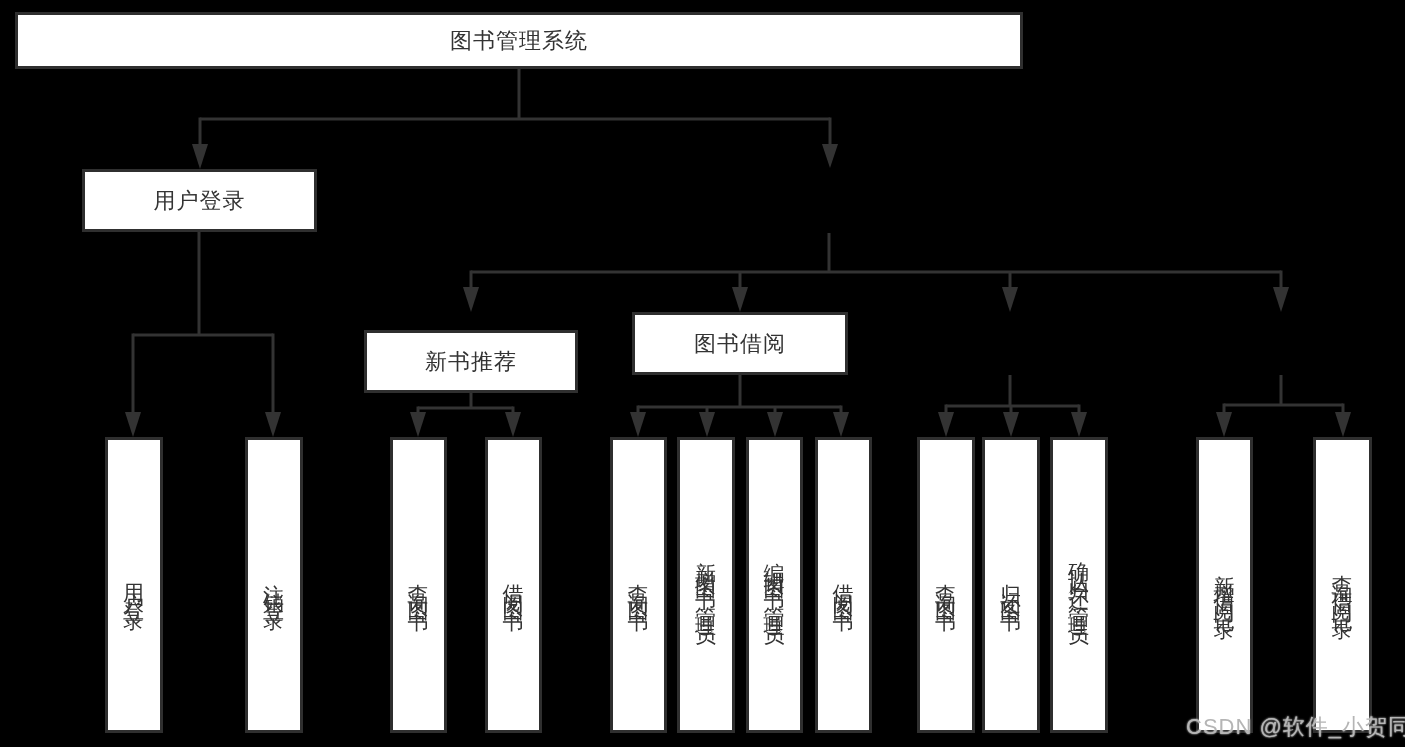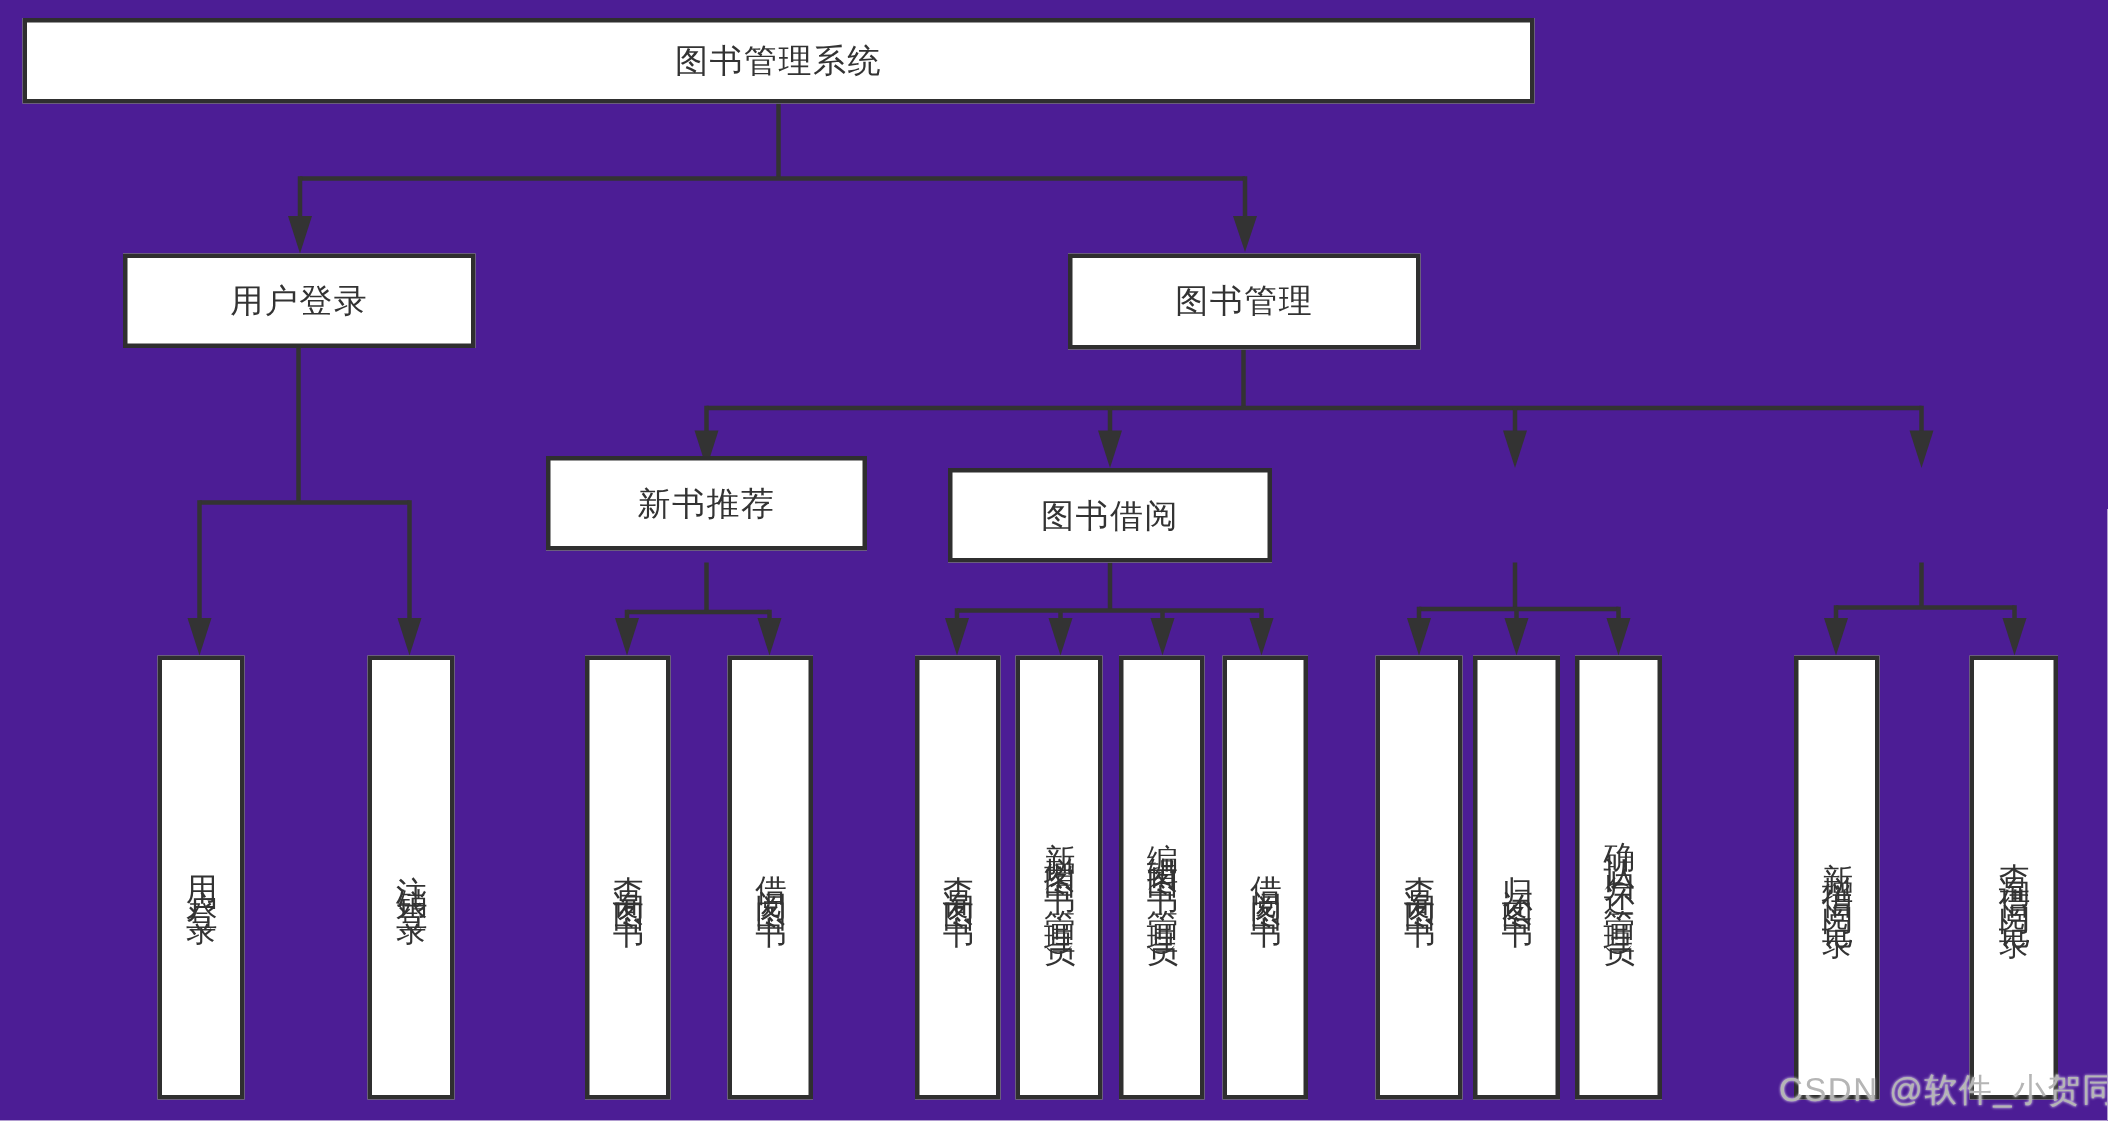--- a/index.html
+++ b/index.html
@@ -5,21 +5,21 @@
   html, body {
     margin: 0;
     padding: 0;
     background: #ffffff;
     font-family: "Liberation Sans", "DejaVu Sans", sans-serif;
   }
   #canvas {
     position: relative;
     width: 1405px;
     height: 747px;
-    background: #4c1d95;
+    background: #000000;
     overflow: hidden;
   }
   #wires {
     position: absolute;
     left: 0; top: 0;
     width: 1405px;
     height: 747px;
   }
   .box {
     position: absolute;
@@ -146,23 +146,22 @@
       <polygon points="1071,412 1087,412 1079,437"></polygon>
 
       <polygon points="1216,412 1232,412 1224,437"></polygon>
       <polygon points="1335,412 1351,412 1343,437"></polygon>
     </g>
   </svg>
 
   <div class="box hnode" style="left:15px; top:12px; width:1008px; height:57px;">图书管理系统</div>
 
   <div class="box hnode" style="left:82px; top:169px; width:235px; height:63px;">用户登录</div>
-  <div class="box hnode" style="left:712px; top:169px; width:235px; height:64px;">图书管理</div>
 
-  <div class="box hnode" style="left:364px; top:304px; width:214px; height:63px;">新书推荐</div>
+  <div class="box hnode" style="left:364px; top:330px; width:214px; height:63px;">新书推荐</div>
   <div class="box hnode" style="left:632px; top:312px; width:216px; height:63px;">图书借阅</div>
 
   <div class="box leaf" style="left:105px; width:58px;">用户登录</div>
   <div class="box leaf" style="left:245px; width:58px;">注销登录</div>
 
   <div class="box leaf" style="left:390px; width:57px;">查询图书</div>
   <div class="box leaf" style="left:485px; width:57px;">借阅图书</div>
 
   <div class="box leaf" style="left:610px; width:57px;">查询图书</div>
   <div class="box leaf" style="left:677px; width:58px;">新增图书（管理员）</div>

